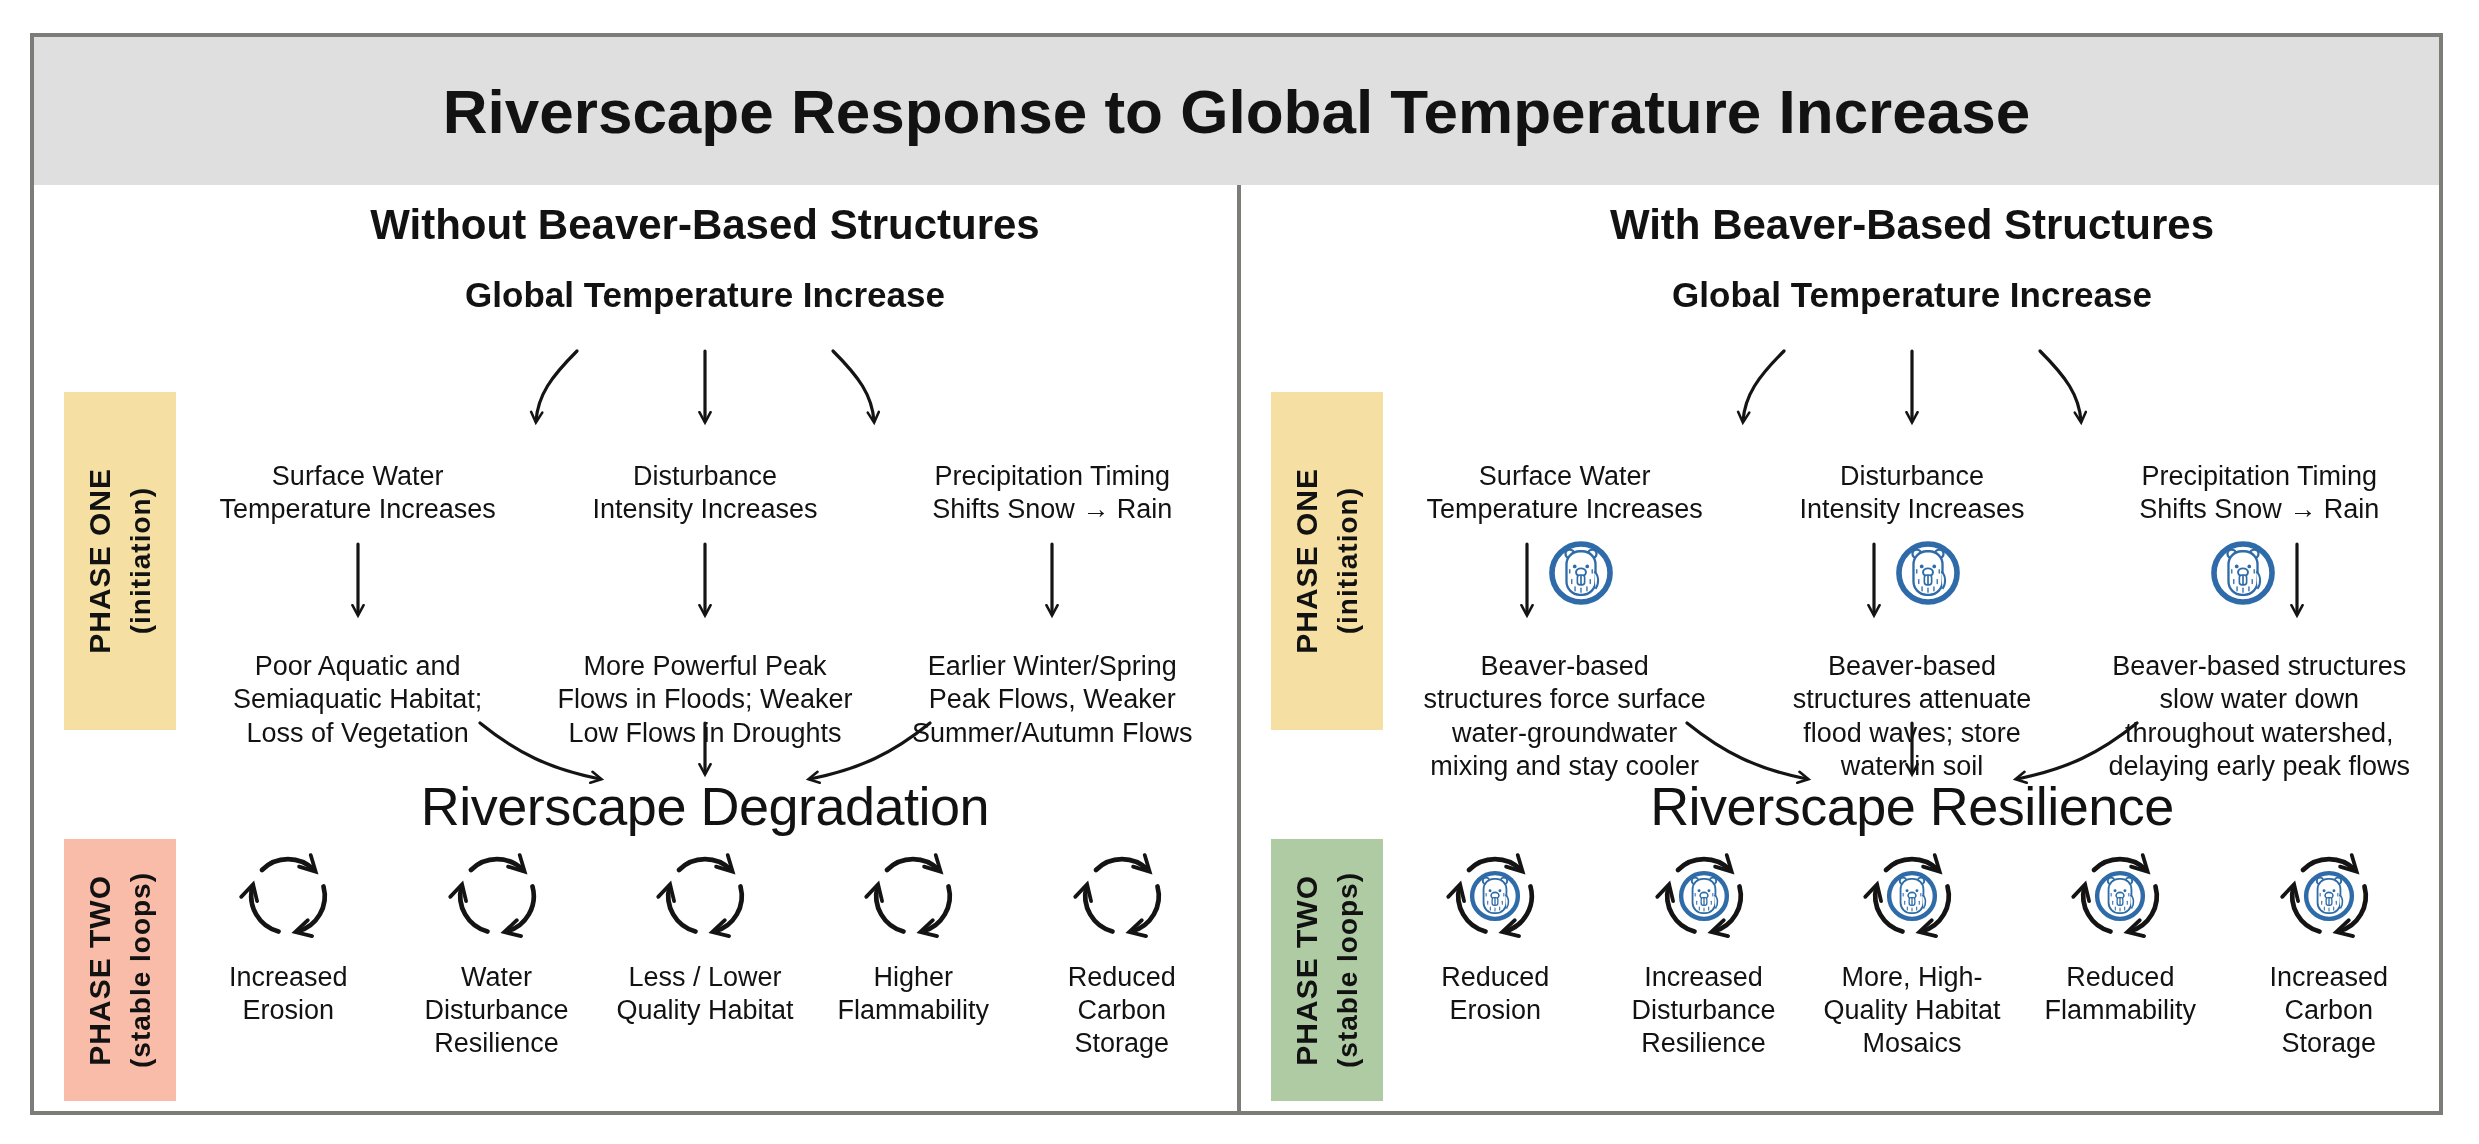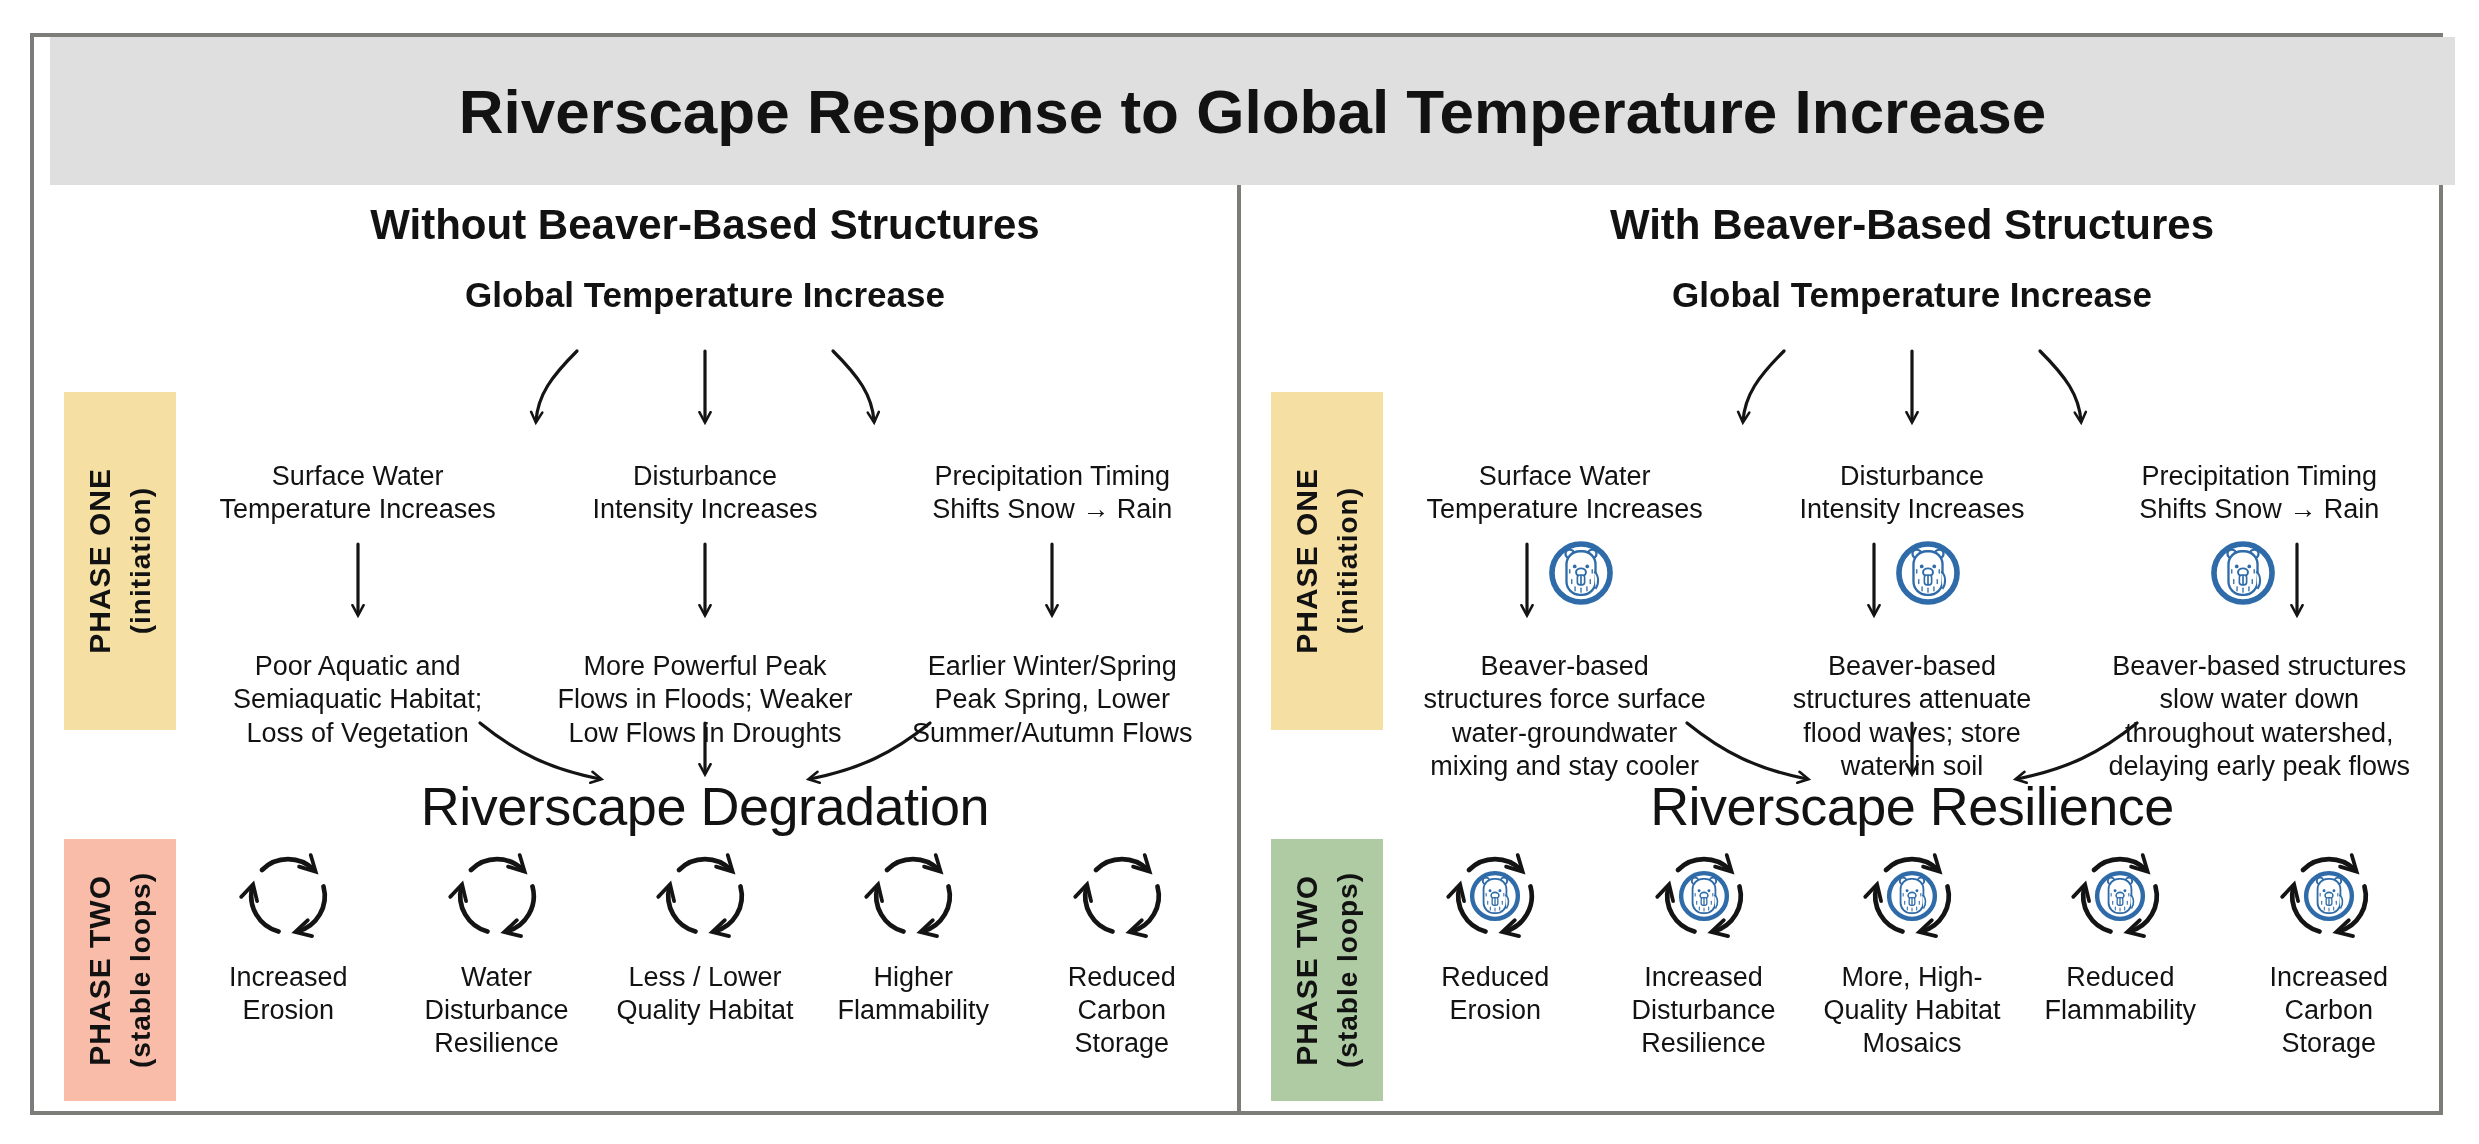--- a/index.html
+++ b/index.html
@@ -1,19 +1,19 @@
 <!DOCTYPE html>
 <html style="--header_bg: #dfdfdf; --frame_border: #7c7c78; --phase1_bg: #f5dfa3; --phase2_left_bg: #f9bca8; --phase2_right_bg: #aecba3; --beaver_blue: #2e6ba8; --ink: #121212;"><head>
 <meta charset="utf-8">
 <style>
   html,body{margin:0;padding:0;background:#fff;}
   body{font-family:"Liberation Sans","DejaVu Sans",sans-serif;color:#121212;}
   .canvas{position:relative;width:2479px;height:1144px;background:#fff;overflow:hidden;}
   .frame{position:absolute;left:30px;top:33px;width:2405px;height:1074px;border:4px solid var(--frame_border);background:#fff;}
-  .header{position:absolute;left:0;top:0;width:100%;height:148px;background:var(--header_bg);display:flex;align-items:center;justify-content:center;margin-left:16px;}
+  .header{position:absolute;left:0;top:0;width:100%;height:148px;background:var(--header_bg);display:flex;align-items:center;justify-content:center;}
   .main-title{margin:0;font-size:62px;font-weight:bold;letter-spacing:0px;}
   .body-area{position:absolute;left:0;top:148px;right:0;bottom:0;}
   .divider{position:absolute;left:1203px;top:0;bottom:0;width:4px;background:var(--frame_border);}
   .panel{position:absolute;top:0;bottom:0;width:1196px;}
   .panel.left{left:0;}
   .panel.right{left:1207px;}
   .content{position:absolute;left:150px;right:4px;top:0;bottom:0;}
   .panel-title{position:absolute;top:16px;width:100%;text-align:center;font-size:42px;font-weight:bold;margin:0;}
   .subtitle{position:absolute;top:90px;width:100%;text-align:center;font-size:35px;font-weight:bold;}
   .fan{position:absolute;top:158px;left:50%;transform:translateX(-50%);}
@@ -132,21 +132,21 @@
           </div>
 
           <div class="row effects">
             <div class="cell">Poor Aquatic and
 Semiaquatic Habitat;
 Loss of Vegetation</div>
             <div class="cell">More Powerful Peak
 Flows in Floods; Weaker
 Low Flows in Droughts</div>
             <div class="cell">Earlier Winter/Spring
-Peak Spring, Lower
+Peak Flows, Weaker
 Summer/Autumn Flows</div>
           </div>
 
           <svg class="converge" width="900" height="70" viewBox="0 0 900 70">
             <path class="ln" d="M225,6 C 262,36 295,52 345,62" marker-end="url(#aw)"></path>
             <path class="ln" d="M450,6 L450,56" marker-end="url(#aw)"></path>
             <path class="ln" d="M675,6 C 638,36 605,52 555,62" marker-end="url(#aw)"></path>
           </svg>
 
           <h3 class="outcome">Riverscape Degradation</h3>

